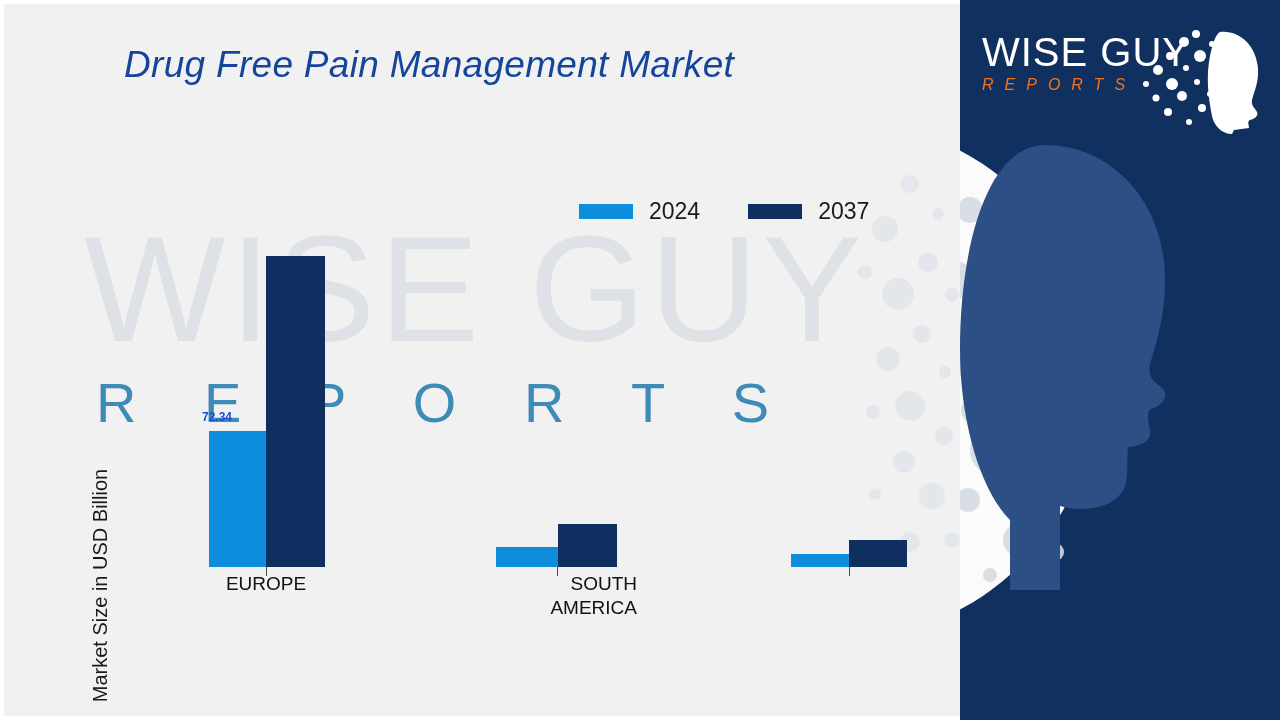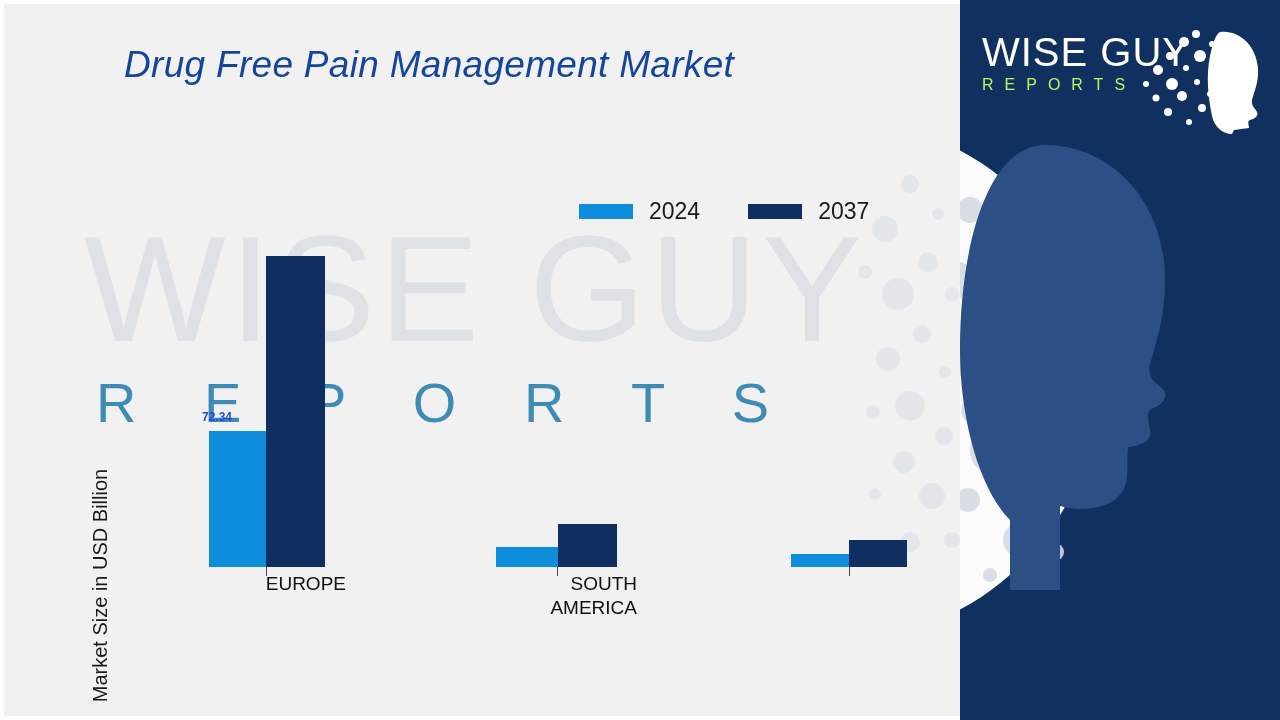--- a/index.html
+++ b/index.html
@@ -76,22 +76,23 @@
     background:#10305f; overflow:hidden;
   }
   .logo{
     position:absolute; left:22px; top:30px; width:280px; height:92px;
   }
   .logo-main{
     font-size:40px; color:#ffffff; letter-spacing:1px; font-weight:400;
     white-space:nowrap; line-height:44px;
   }
   .logo-sub{
-    font-size:16px; color:#bef264; letter-spacing:11px; white-space:nowrap;
+    font-size:16px; color:#f97316; letter-spacing:11px; white-space:nowrap;
     margin-top:2px;
+    font-style:italic;
   }
   .logo-art{ position:absolute; right:-2px; top:-4px; width:130px; height:110px; }
 
   .head-art{ position:absolute; left:-10px; top:120px; width:330px; height:520px; }
   .white-circle{
     position:absolute; left:-382px; top:120px; width:520px; height:520px;
     border-radius:50%; background:#fbfbfc;
   }
 </style>
 </head>
@@ -156,21 +157,21 @@
       <div class="bar" style="left:492px; width:62px; top:543px; height:20px; background:#0d8ddb;"></div>
       <div class="bar" style="left:554px; width:59px; top:520px; height:43px; background:#0e2f60;"></div>
 
       <div class="bar" style="left:787px; width:58px; top:550px; height:13px; background:#0d8ddb;"></div>
       <div class="bar" style="left:845px; width:58px; top:536px; height:27px; background:#0e2f60;"></div>
 
       <div class="tick" style="left:262px; top:563px;"></div>
       <div class="tick" style="left:553px; top:563px;"></div>
       <div class="tick" style="left:845px; top:563px;"></div>
 
-      <div class="cat-label" style="left:182px; top:568px; width:160px;text-align:right;">EUROPE</div>
+      <div class="cat-label" style="left:182px; top:568px; width:160px;">EUROPE</div>
       <div class="cat-label" style="left:473px; top:568px; width:160px;text-align:right;">SOUTH
 AMERICA</div>
     </div>
   </div>
 
   <div class="right-panel">
 
     <div class="white-circle"></div>
 
     <svg class="head-art" viewBox="0 0 330 520">

